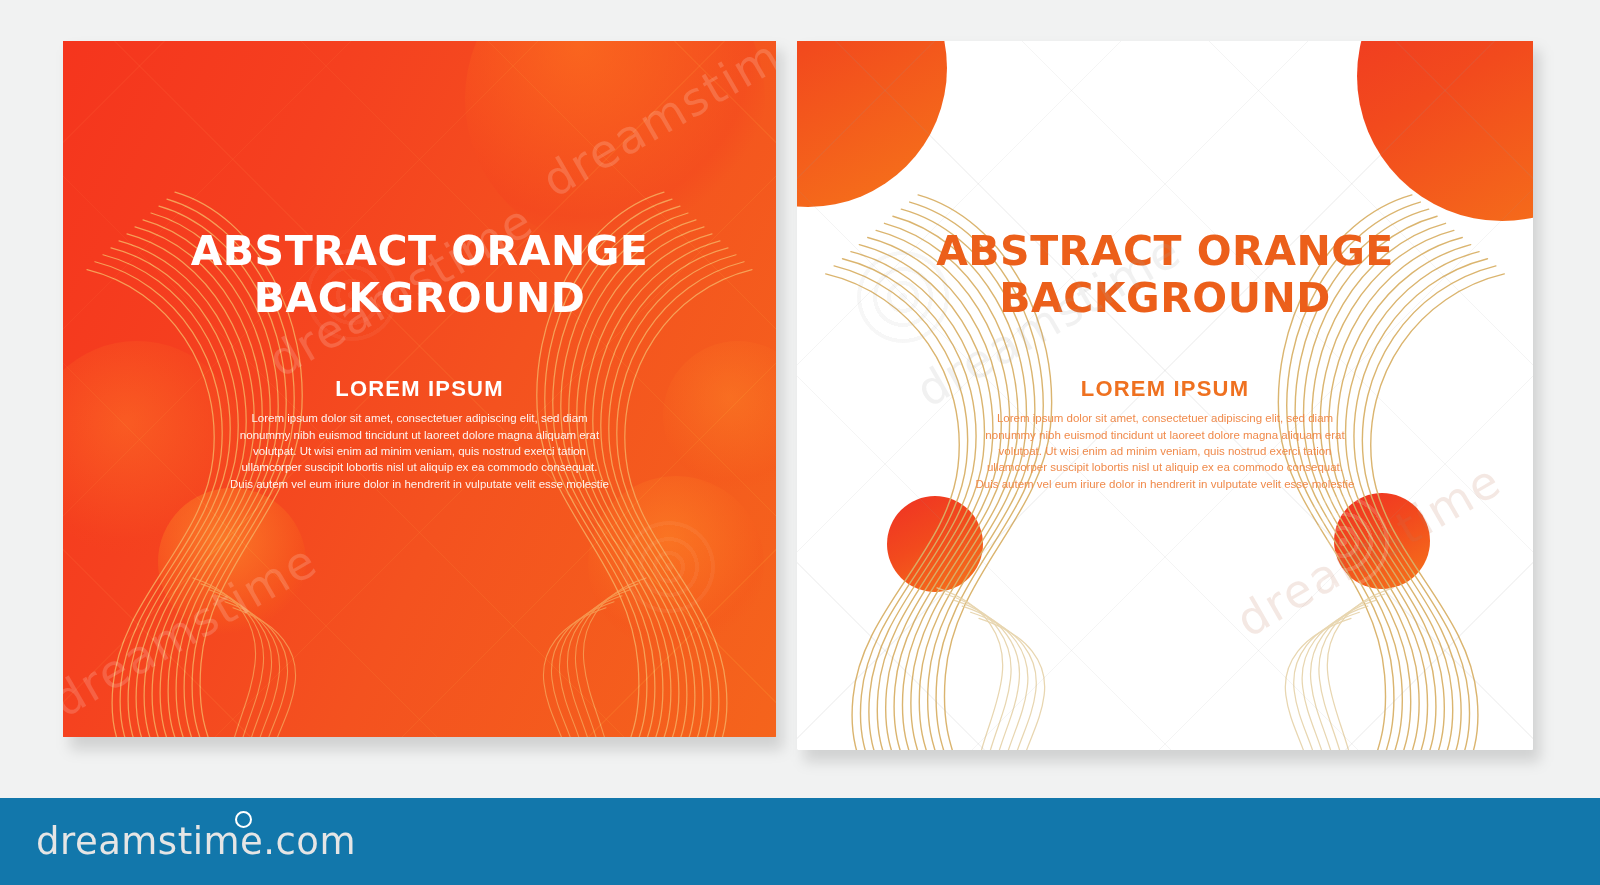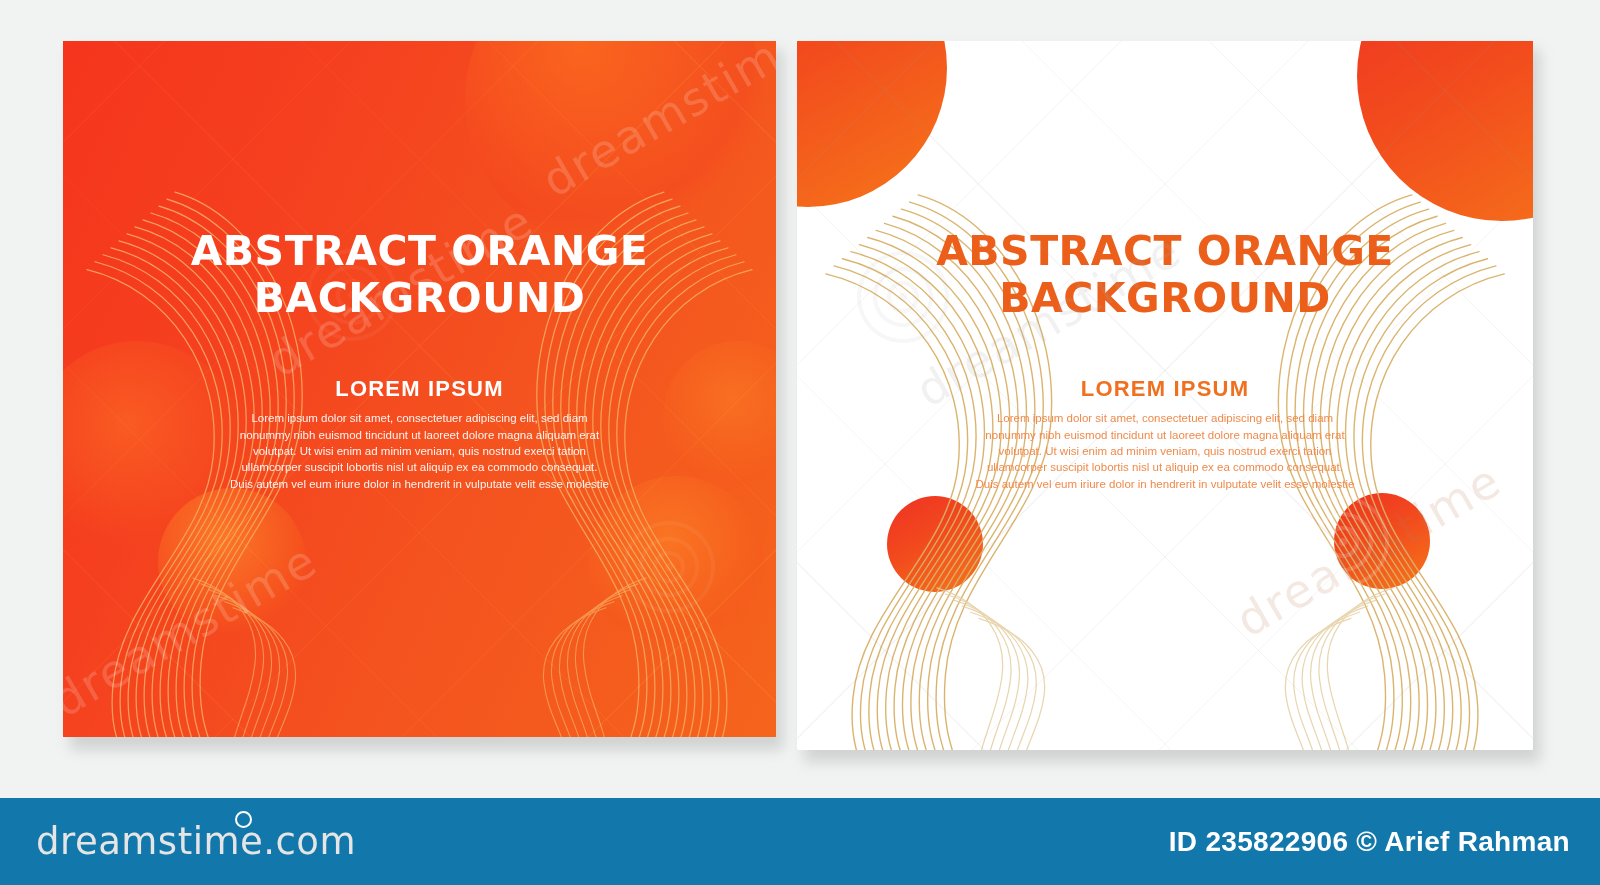--- a/index.html
+++ b/index.html
@@ -274,16 +274,15 @@
                 background:radial-gradient(circle,rgba(150,150,150,.6) 0 4px,transparent 4px 12px,rgba(150,150,150,.6) 12px 16px,transparent 16px 26px,rgba(150,150,150,.6) 26px 30px,transparent 30px 42px,rgba(150,150,150,.6) 42px 46px,transparent 46px);border-radius:50%;"></div>
     <div class="wm-spiral" style="left:500px;top:455px;width:92px;height:92px;opacity:.20;
                 background:radial-gradient(circle,rgba(255,255,255,.75) 0 4px,transparent 4px 12px,rgba(255,255,255,.75) 12px 16px,transparent 16px 26px,rgba(255,255,255,.75) 26px 30px,transparent 30px 42px,rgba(255,255,255,.75) 42px 46px,transparent 46px);border-radius:50%;"></div>
   </div>
 
   <div id="footer-bar">
     <div id="footer-logo">
       <span>dreamstime.com</span>
       <span class="spiral-mark"></span>
     </div>
-    <div id="footer-credit">ID 235822906 © Arief Rahman</div>
   </div>
 
 </div>
 
 </body></html>

